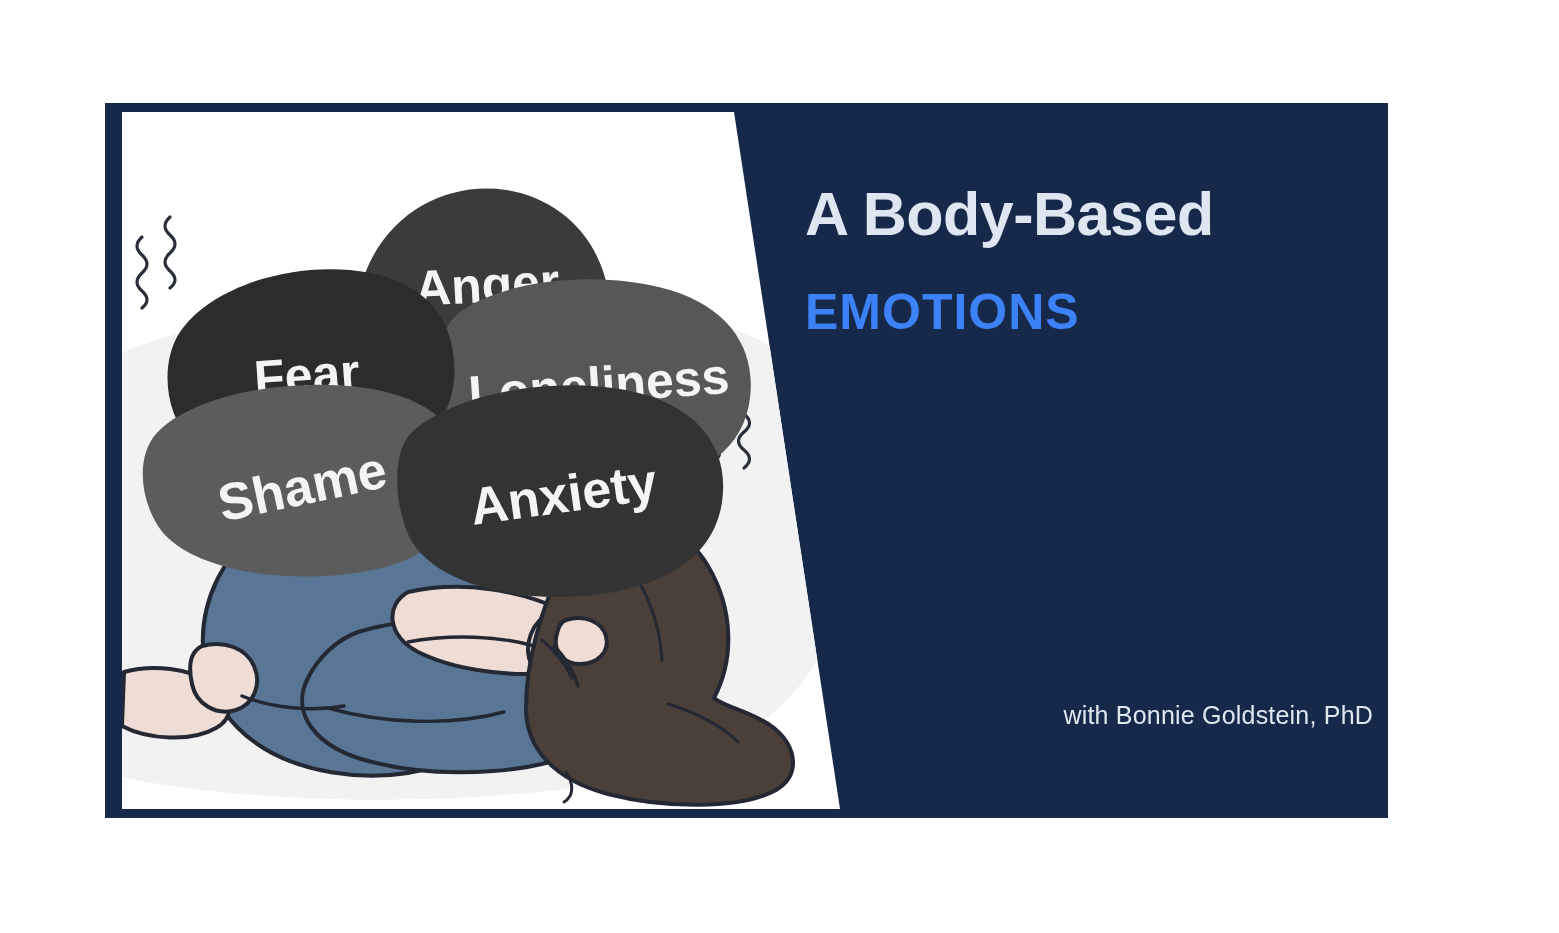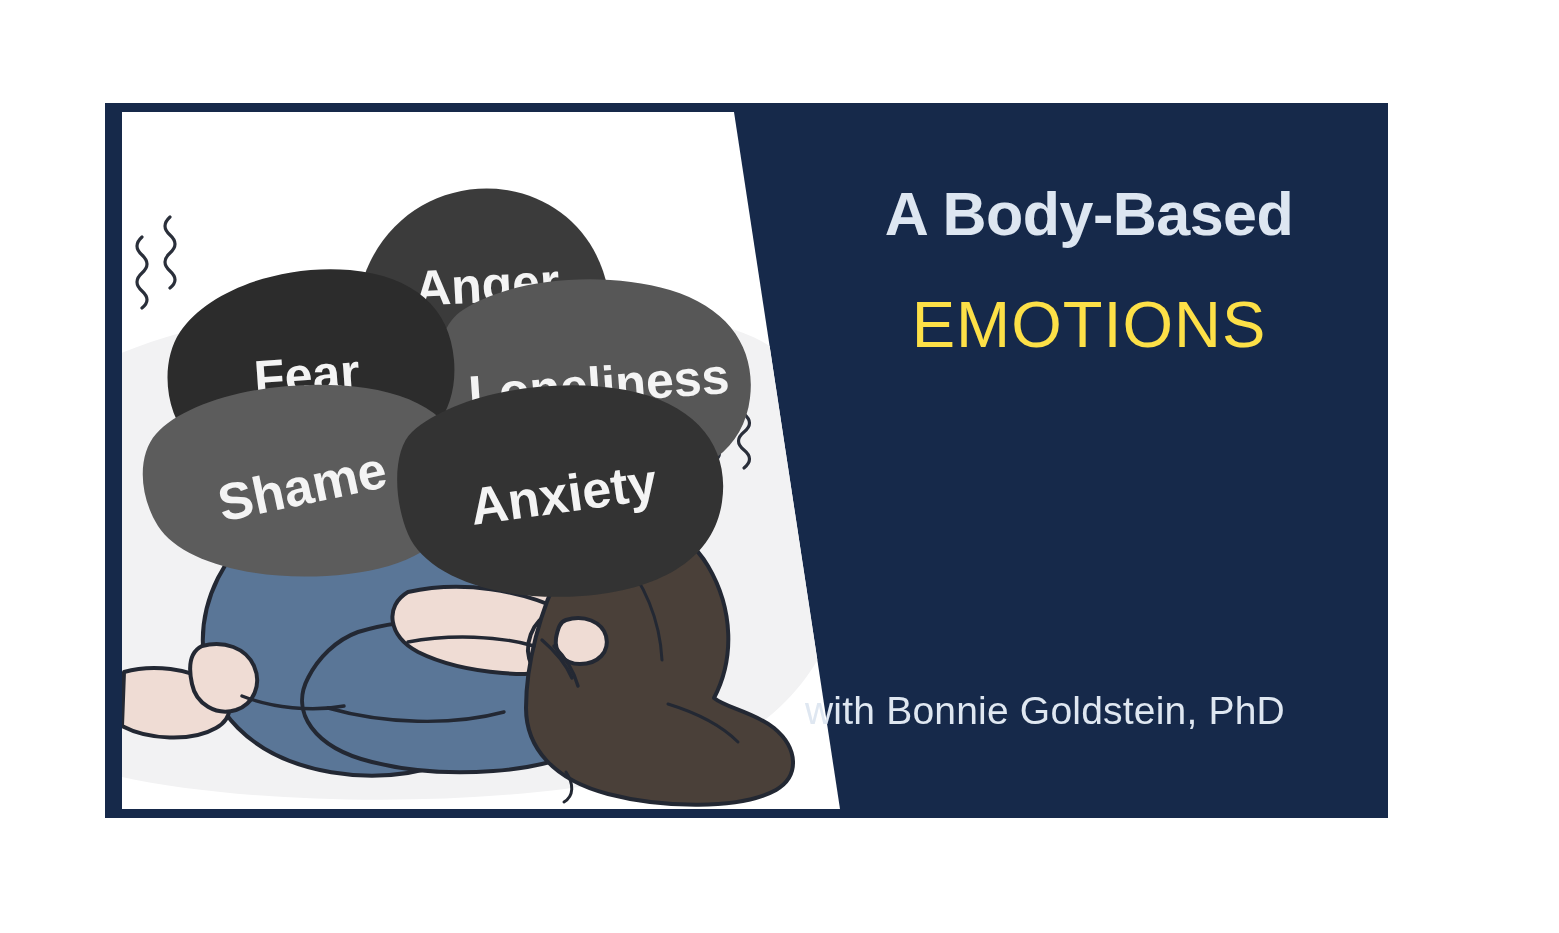--- a/index.html
+++ b/index.html
@@ -54,49 +54,48 @@
     top: 40px;
     width: 568px;
     height: 660px;
   }
 
   #headline {
     position: absolute;
     left: 0;
     top: 22px;
     width: 568px;
-    text-align: center;
     color: #dde6f1;
     font-family: "Liberation Sans", sans-serif;
     font-weight: bold;
     font-size: 61px;
     line-height: 1.63;
     letter-spacing: -0.5px;
   }
   #headline .hl-line { display: block; }
 
   #headline-emphasis {
     display: block;
-    color: #fde047;
-    font-weight: normal;
-    font-size: 65px;
+    color: #3b82f6;
+    font-weight: bold;
+    font-size: 50px;
     letter-spacing: 1px;
     margin-top: 8px;
   }
 
   #presenter-line {
     position: absolute;
     left: 0;
-    top: 546px;
+    top: 558px;
     width: 568px;
-    text-align: left;
+    text-align: right;
     color: #dfe7f1;
     font-family: "Liberation Sans", sans-serif;
     font-weight: normal;
-    font-size: 39px;
+    font-size: 25px;
     letter-spacing: 0.2px;
   }
 </style>
 </head>
 <body>
 
 <div id="promo-card">
 
   <div id="illustration-panel">
     <svg id="illustration-svg" viewBox="0 0 718 697" xmlns="http://www.w3.org/2000/svg">

